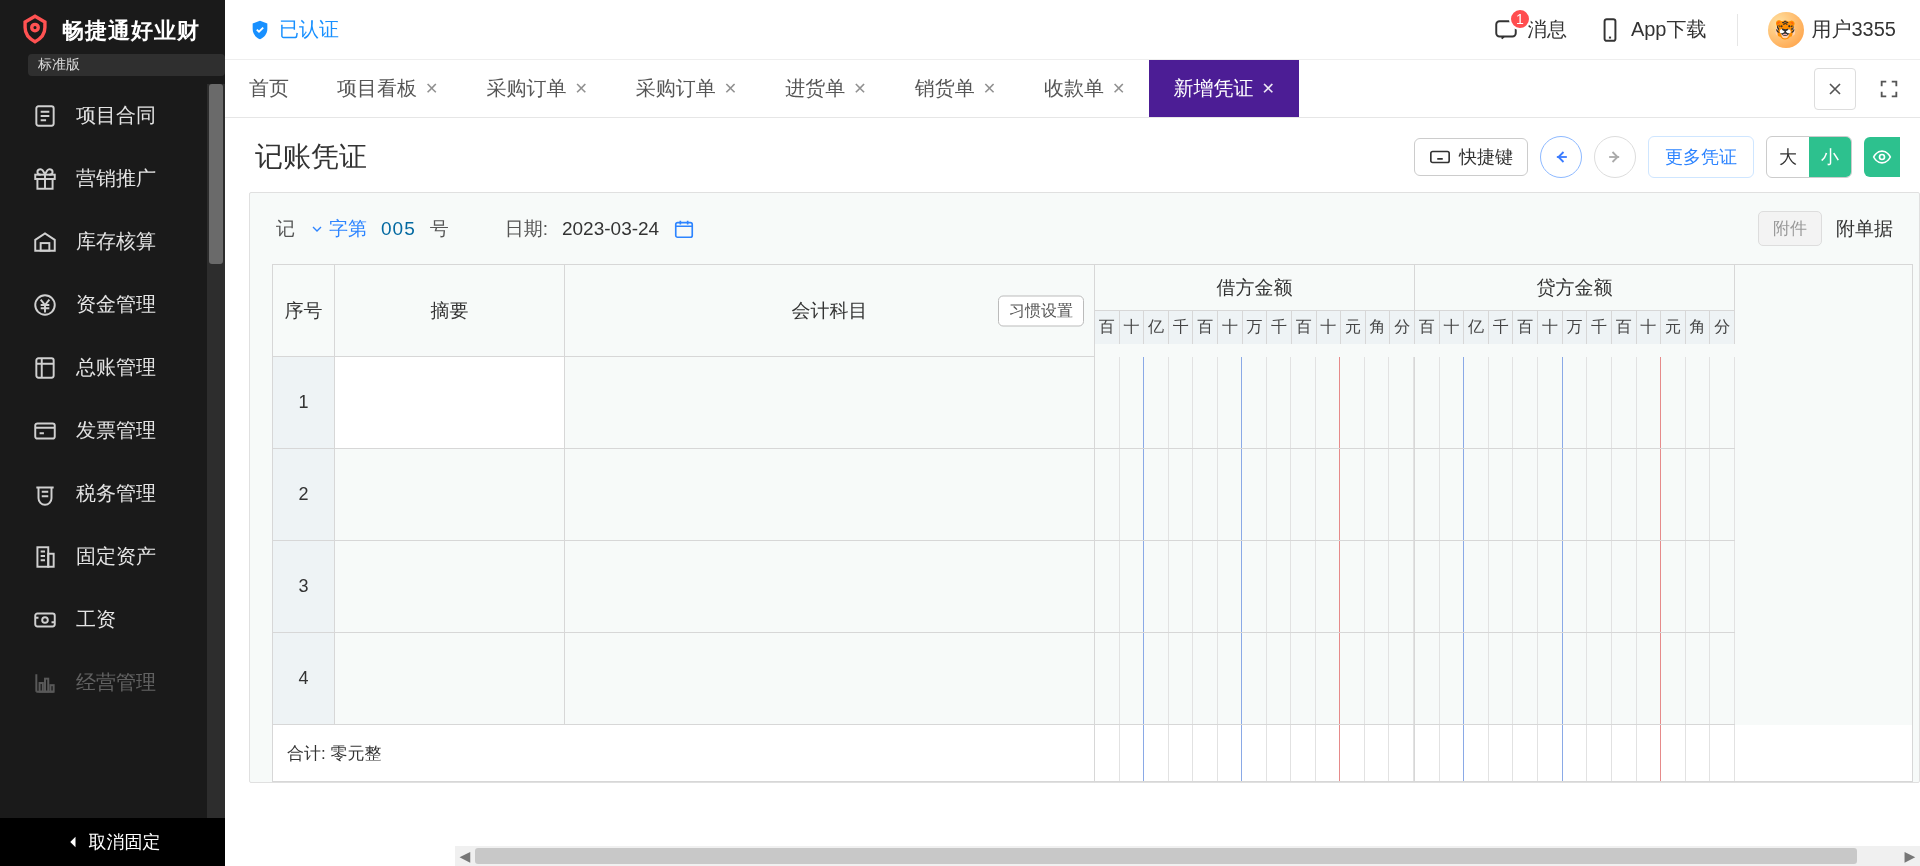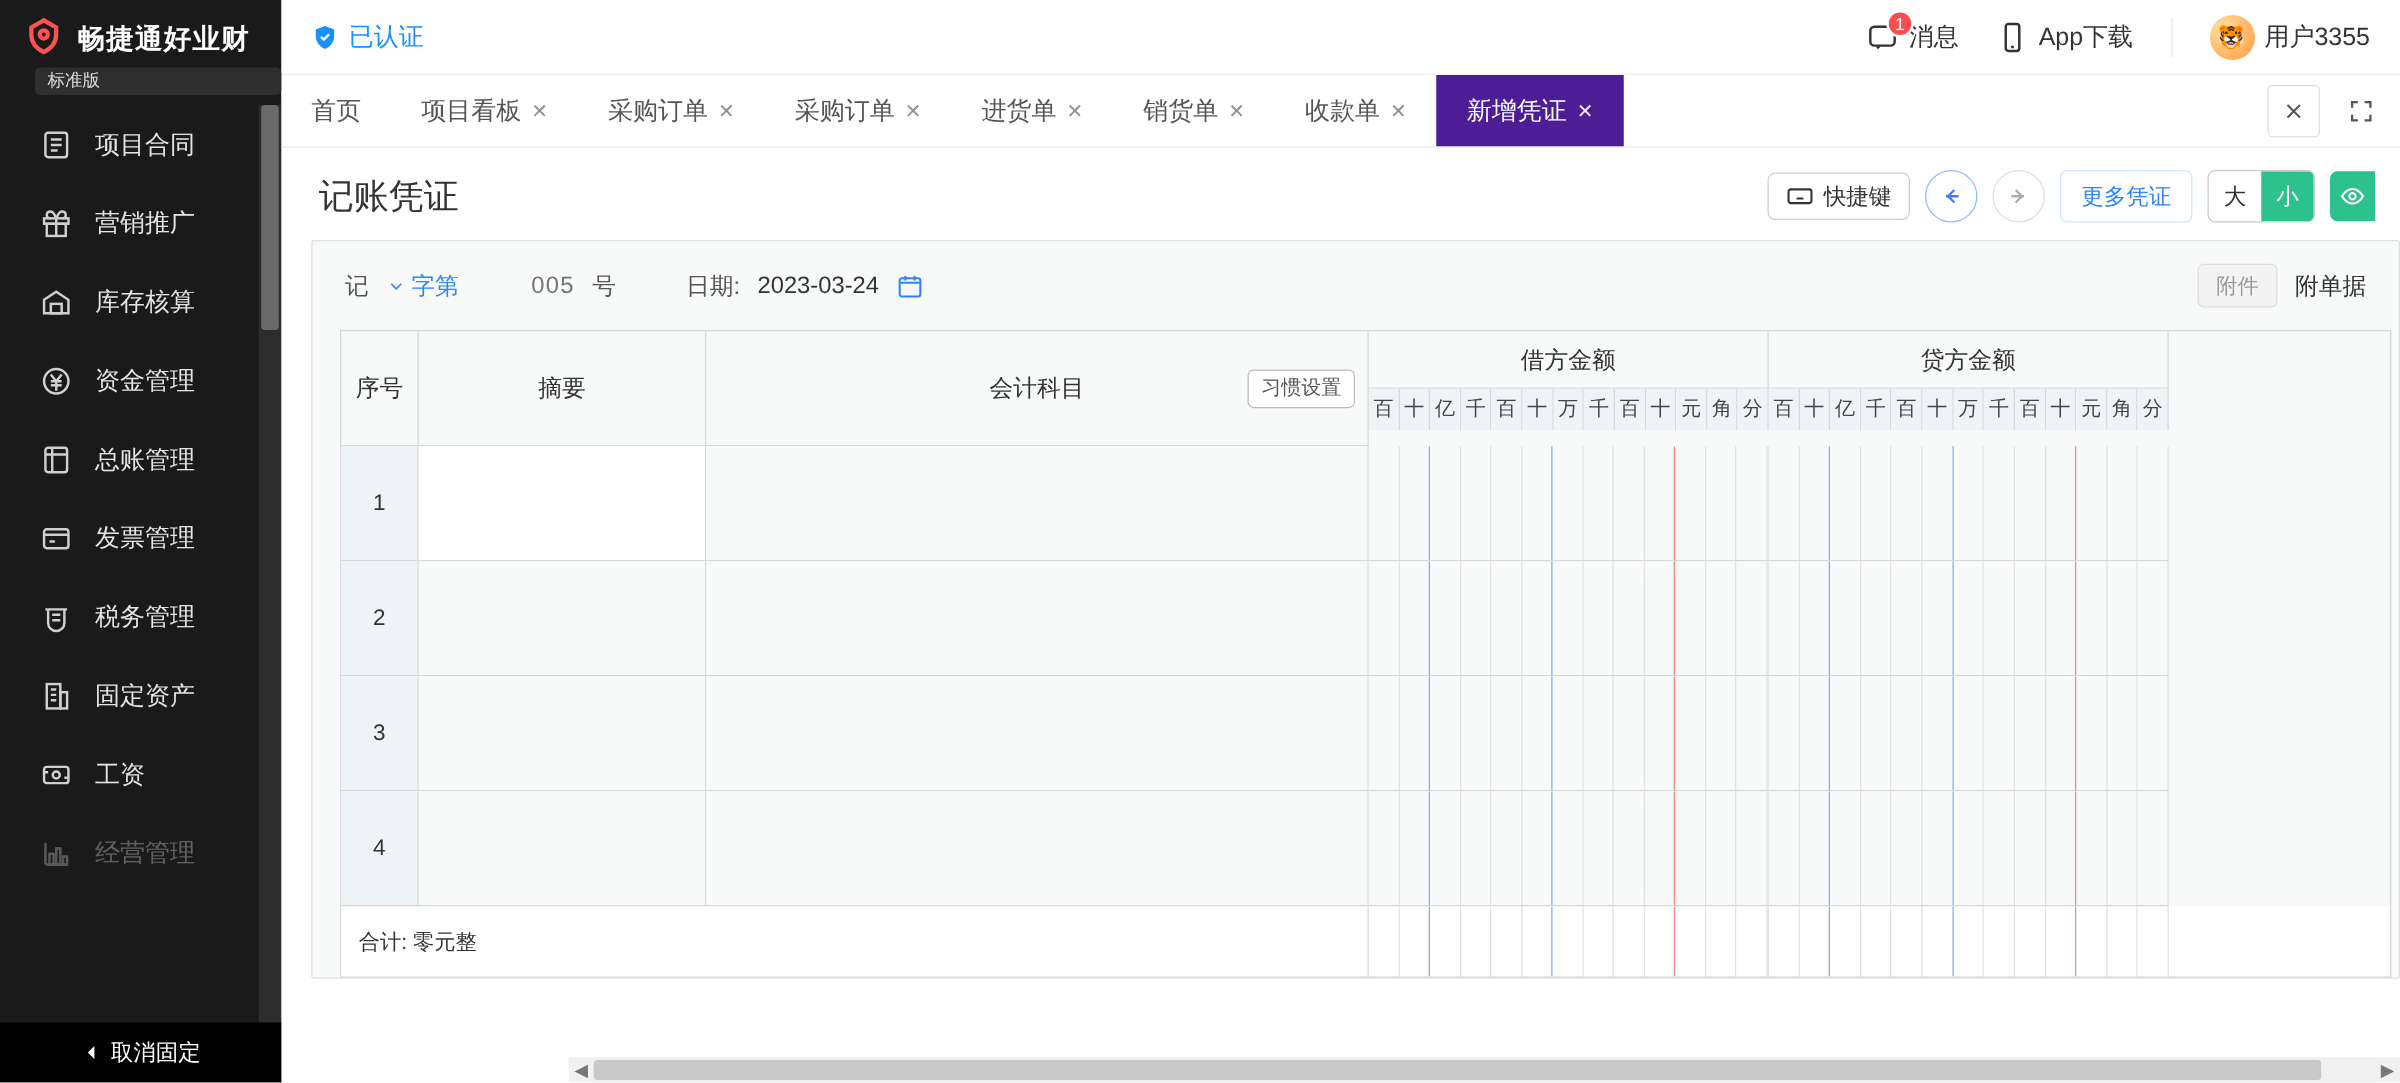--- a/index.html
+++ b/index.html
@@ -58,21 +58,21 @@
 .circ-btn.muted { border-color: #ddd; color: #aaa; }
 .link-btn { border: 1px solid #cfe6ff; color: #2d84ff; border-radius: 6px; padding: 8px 16px; font-size: 18px; cursor: pointer; background: #fff; }
 .size-toggle { display: flex; border: 1px solid #ccc; border-radius: 6px; overflow: hidden; }
 .size-toggle span { padding: 8px 12px; font-size: 18px; cursor: pointer; }
 .size-toggle .on { background: #2dc18e; color: #fff; }
 .green-chip { background: #2dc18e; color: #fff; border-radius: 6px 0 0 6px; width: 36px; height: 40px; display: flex; align-items: center; justify-content: center; }
 
 .voucher-panel { margin: 0 0 0 6px; border: 1px solid #e0e0e0; background: #f7faf9; border-radius: 2px; }
 .voucher-top { display: flex; align-items: center; gap: 14px; padding: 18px 26px; font-size: 19px; color: #333; }
 .voucher-top .lbl { color: #555; }
-.vt-num { color: #737373; letter-spacing: 1px; margin-left: 44px; }
+.vt-num { color: #0369a1; letter-spacing: 1px; }
 .vt-blue { color: #2d84ff; display: flex; align-items: center; gap: 4px; }
 .cal-icon { width: 22px; height: 22px; color: #2d84ff; }
 .vt-spacer { flex: 1; }
 .pill { border: 1px solid #ddd; background: #f3f3f3; color: #999; border-radius: 5px; padding: 5px 14px; font-size: 17px; }
 .vt-text { font-size: 19px; color: #333; }
 
 
 .grid-wrap { margin: 0 6px 0 22px; border: 1px solid #d7d7d7; position: relative; }
 .gh { border-right: 1px solid #d7d7d7; border-bottom: 1px solid #d7d7d7; display: flex; align-items: center; justify-content: center; font-size: 19px; color: #333; position: relative; }
 .gh.two { grid-row: span 2; height: 92px; }

